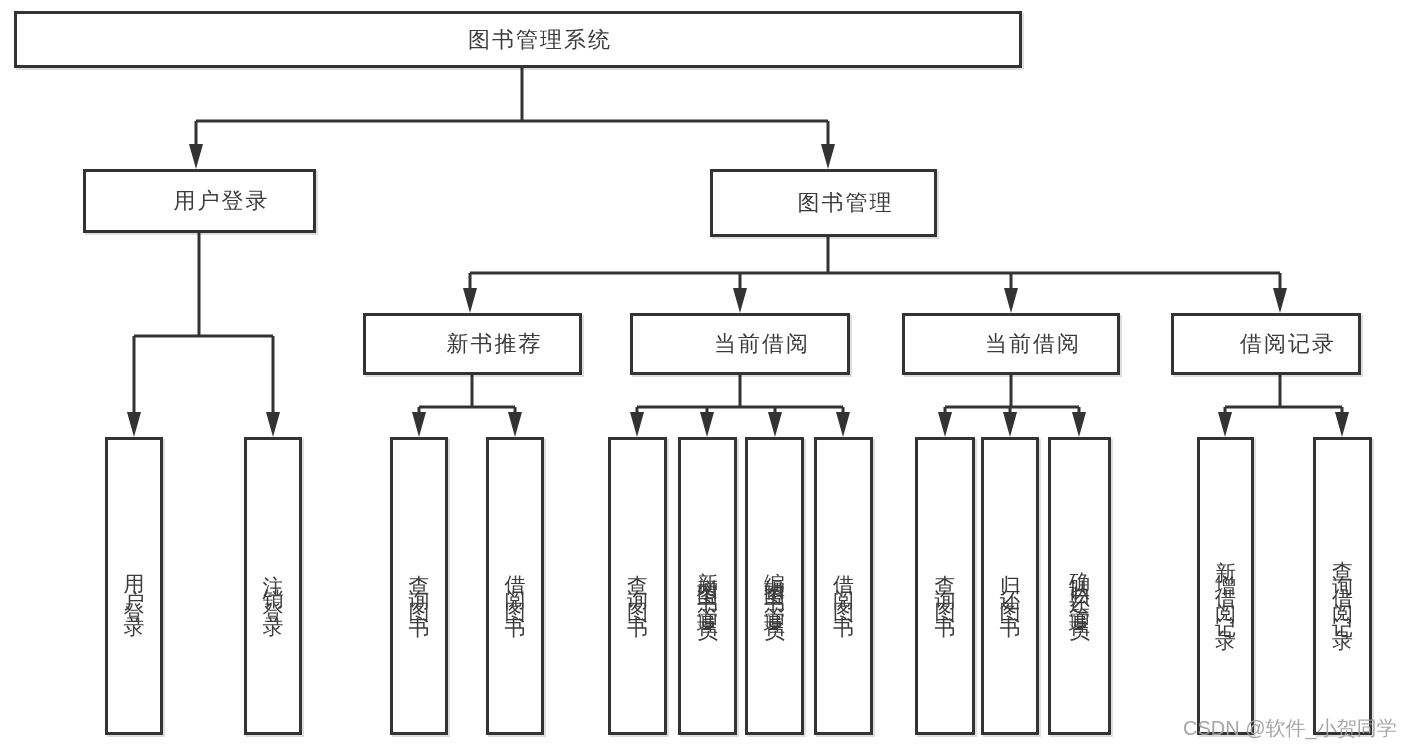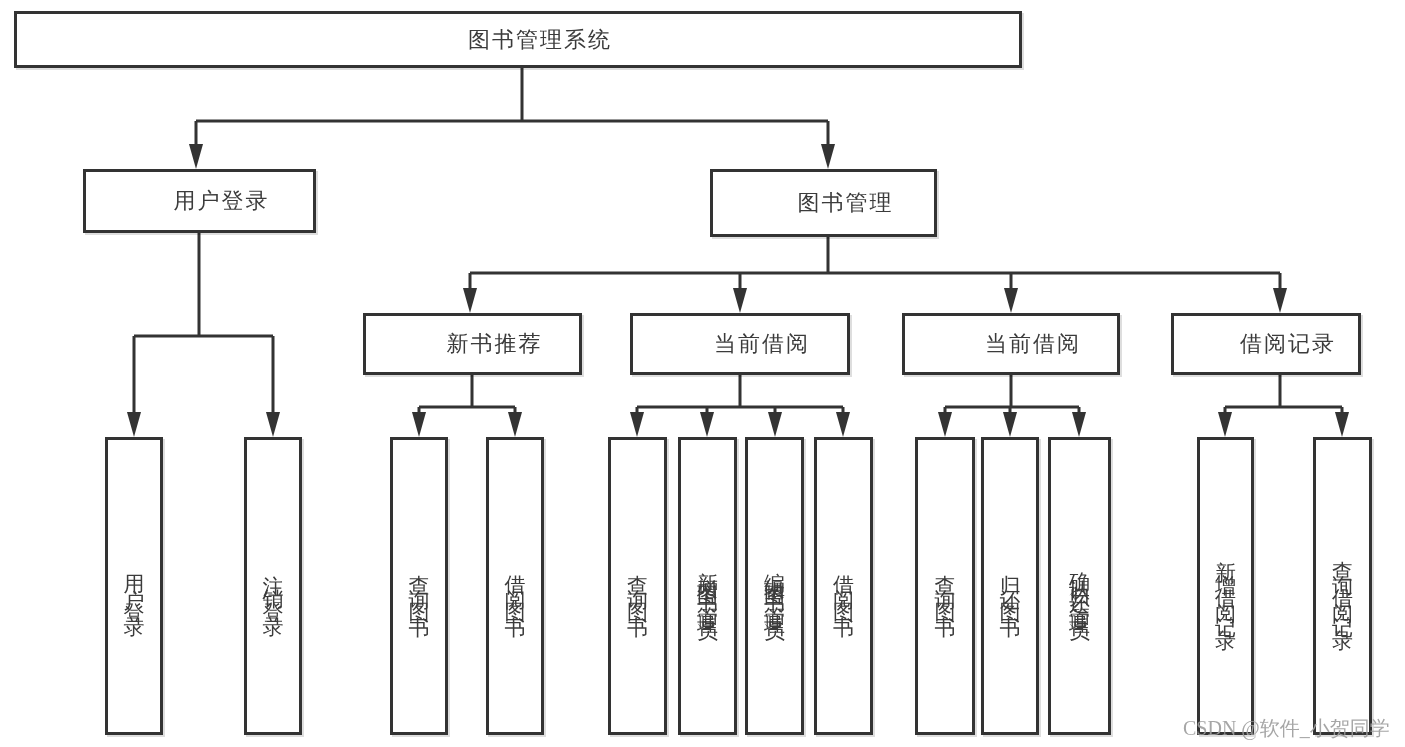--- a/index.html
+++ b/index.html
@@ -20,21 +20,21 @@
     position:absolute;z-index:2;top:437px;height:298px;width:58px;box-sizing:border-box;
     border:3px solid #333333;background:#ffffff;
     display:flex;align-items:center;justify-content:center;
     writing-mode:vertical-rl;text-orientation:mixed;
     font-size:21px;letter-spacing:14px;color:#3b3b3b;
     box-shadow:2px 2px 0 rgba(0,0,0,0.13);
   }
   .vbox.tight{letter-spacing:7px;}
   .watermark{
     position:absolute;left:1183px;top:715px;z-index:5;
-    font-size:20px;color:rgba(158,158,158,0.92);white-space:nowrap;font-family:Liberation Serif, serif;
+    font-size:20px;color:rgba(158,158,158,0.92);white-space:nowrap;
   }
 </style>
 </head>
 <body>
 
 <div class="canvas">
 
   <svg class="connector-layer" width="1405" height="747" viewBox="0 0 1405 747">
     <g stroke="#333333" stroke-width="3" fill="none">
       <path d="M522,68 V121 M196,121 H828 M196,121 V146 M828,121 V146"></path>

